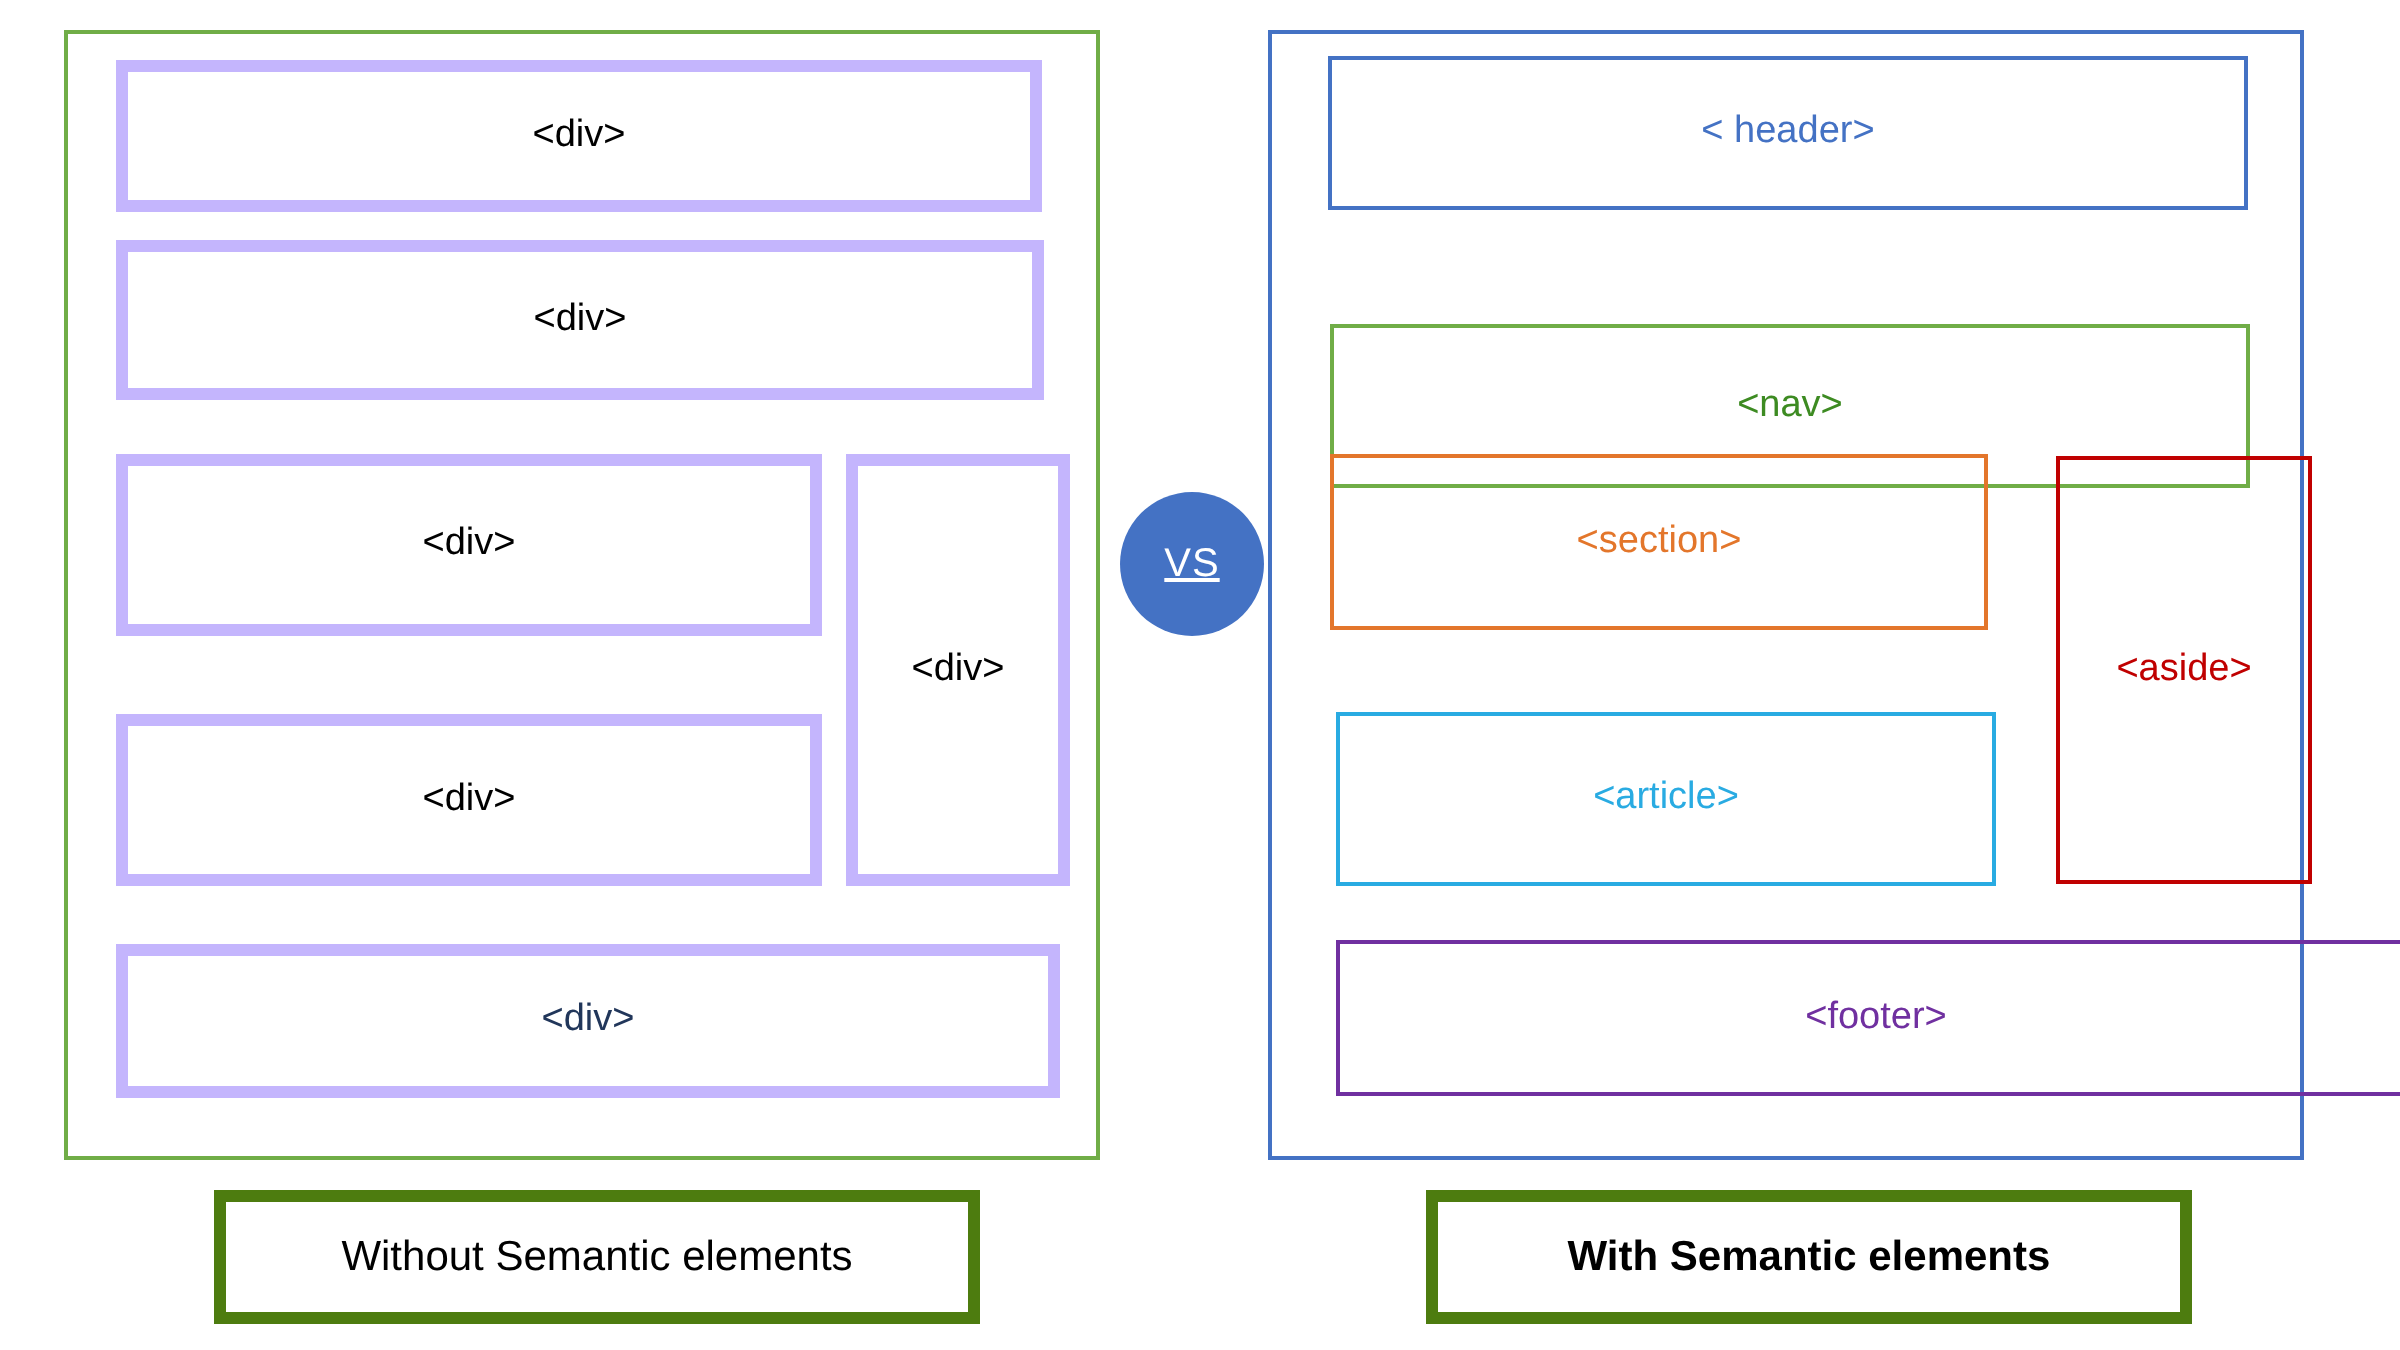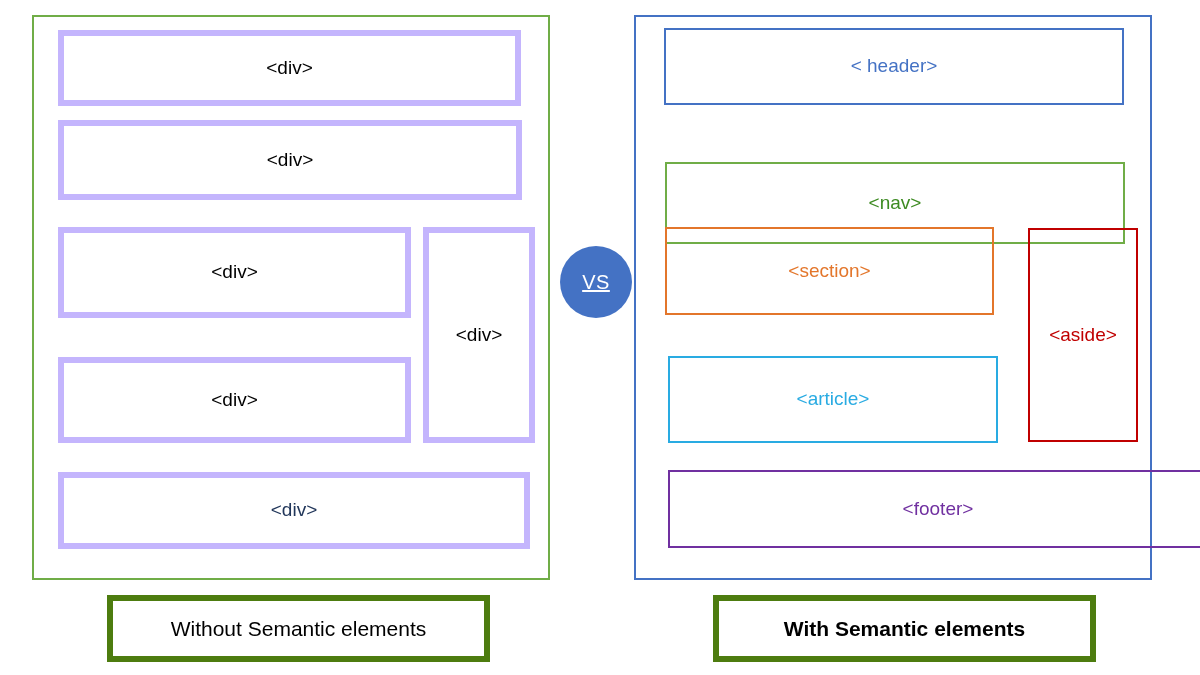--- a/index.html
+++ b/index.html
@@ -66,21 +66,21 @@
     border-style: solid;
     border-width: 2px;
     font-size: 19px;
   }
   #sem-header  { left: 664px;  top: 28px;  width: 460px; height: 77px;
                  border-color: #4472C4; color: #4472C4; text-align: right; }
   #sem-nav     { left: 665px;  top: 118px; width: 460px; height: 82px;
                  border-color: #70AD47; color: #3D8B22; margin-top: 44px; }
   #sem-section { left: 665px;  top: 227px; width: 329px; height: 88px;
                  border-color: #E3762B; color: #E3762B; }
-  #sem-aside   { left: 1028px; top: 228px; width: 110px; height: 214px;
+  #sem-aside   { left: 1028px; top: 228px; width: 128px; height: 214px;
                  border-color: #C00000; color: #C00000; }
   #sem-article { left: 668px;  top: 356px; width: 330px; height: 87px;
                  border-color: #29ABE2; color: #29ABE2; }
   #sem-footer  { left: 668px;  top: 470px; width: 540px; height: 78px;
                  border-color: #7030A0; color: #7030A0; }
 
   
   .caption-box {
     border: 6px solid #4d7c0f;
     color: #000000;

